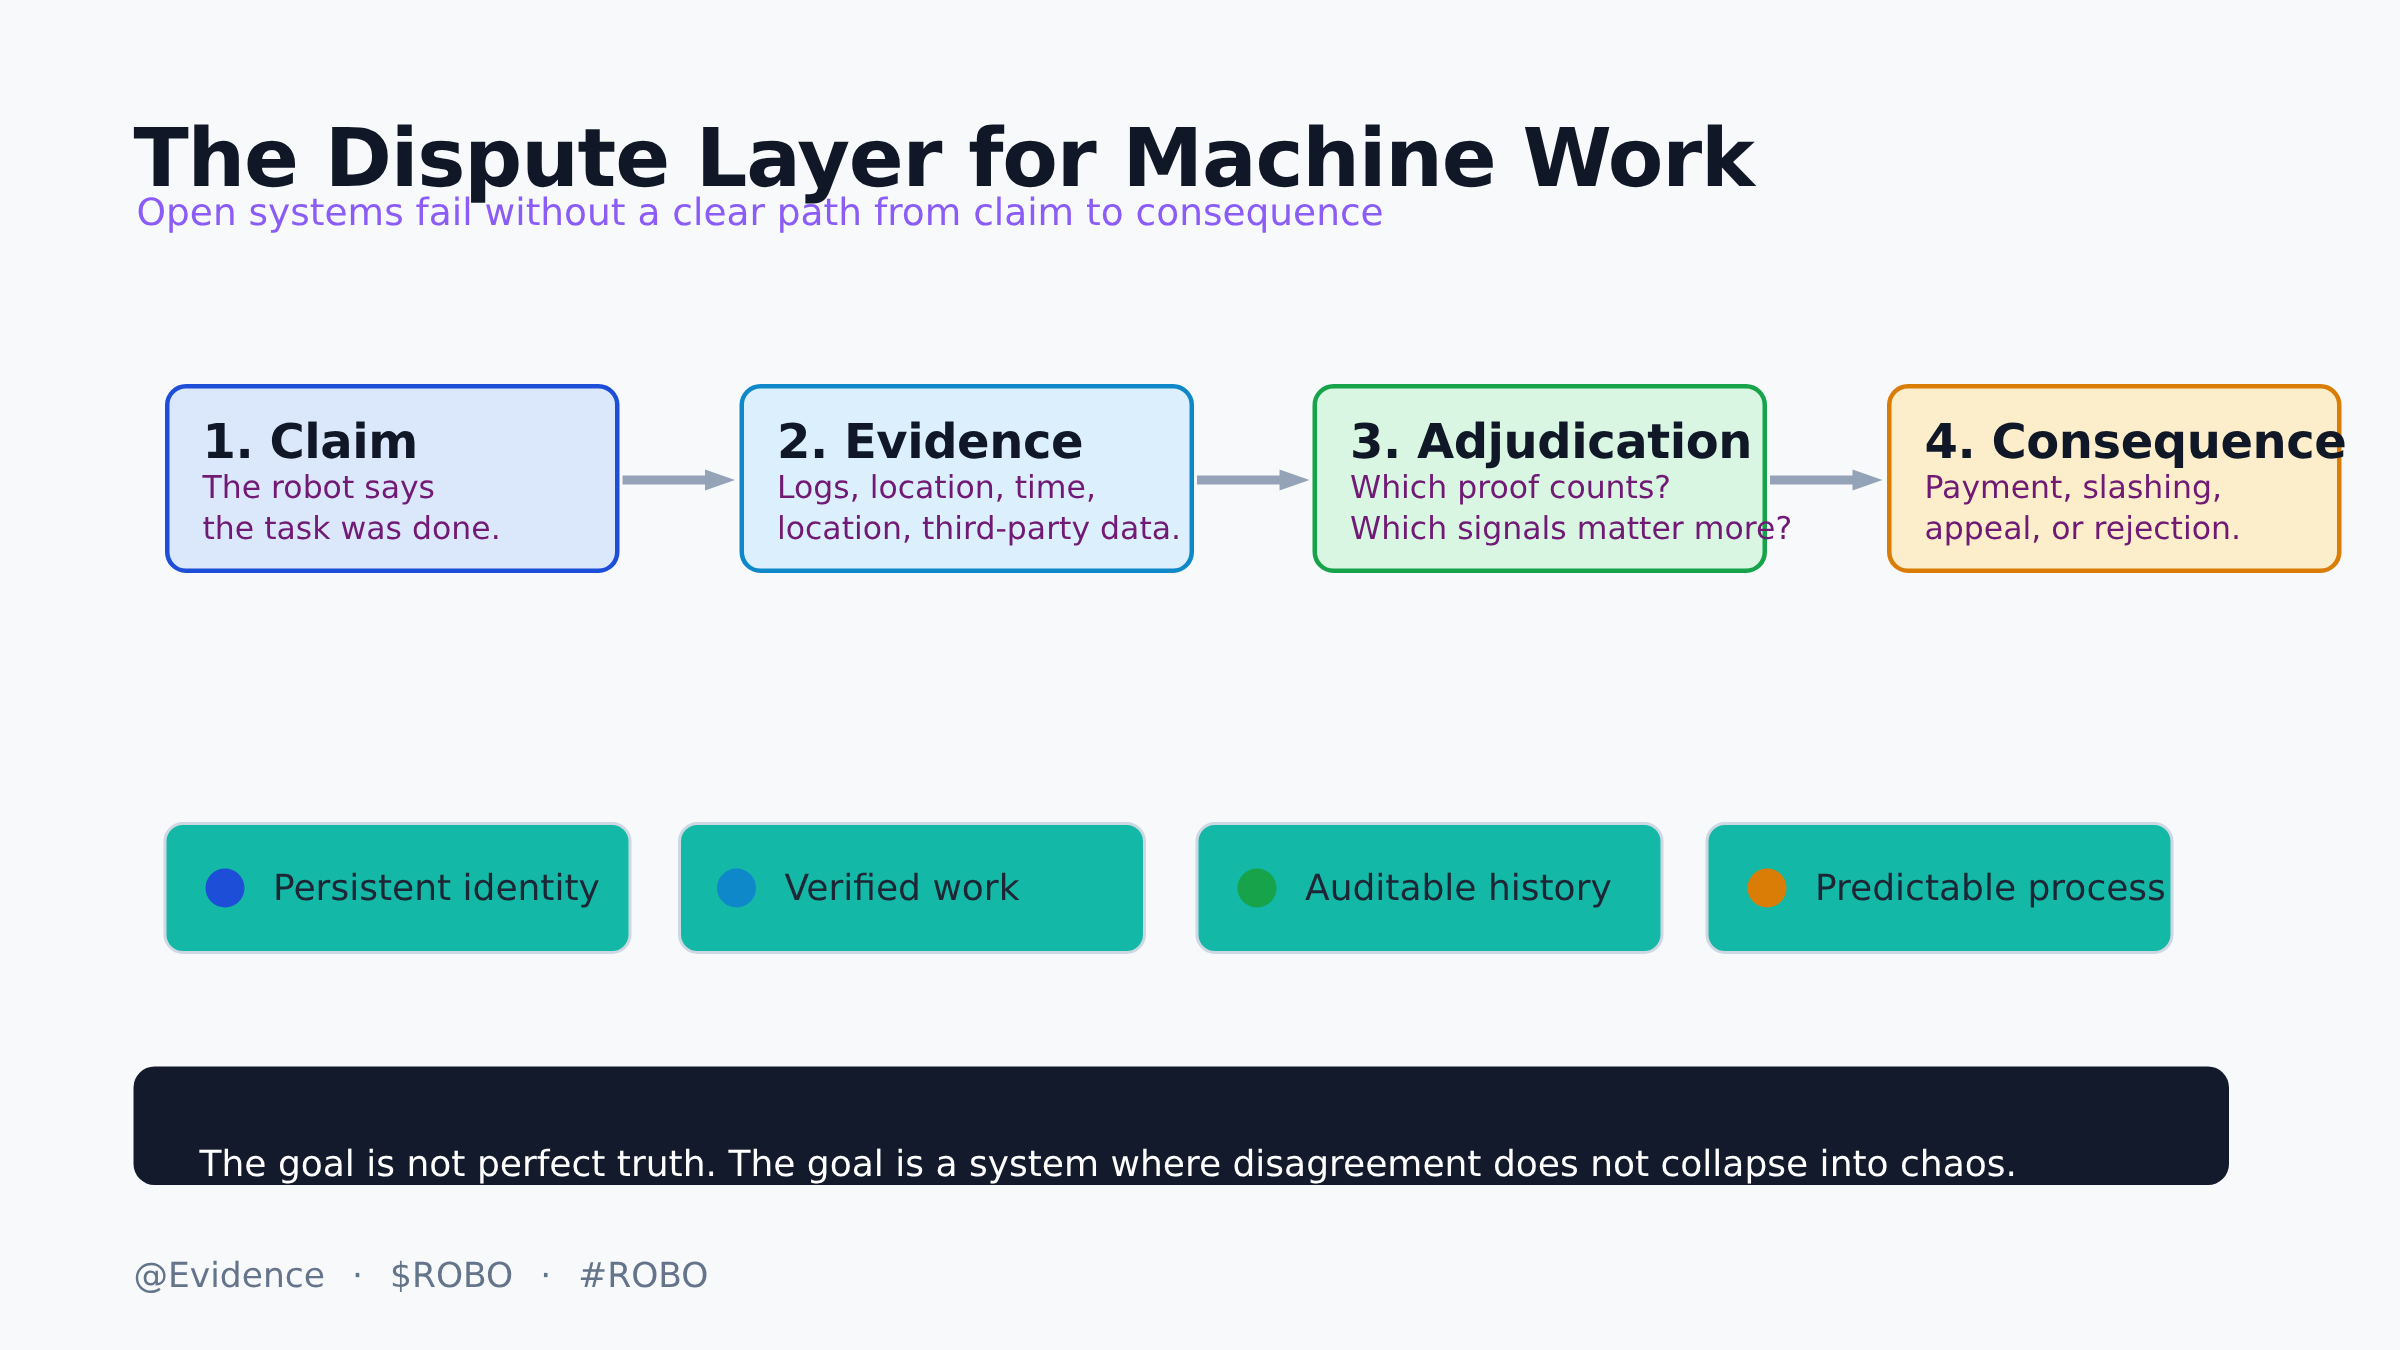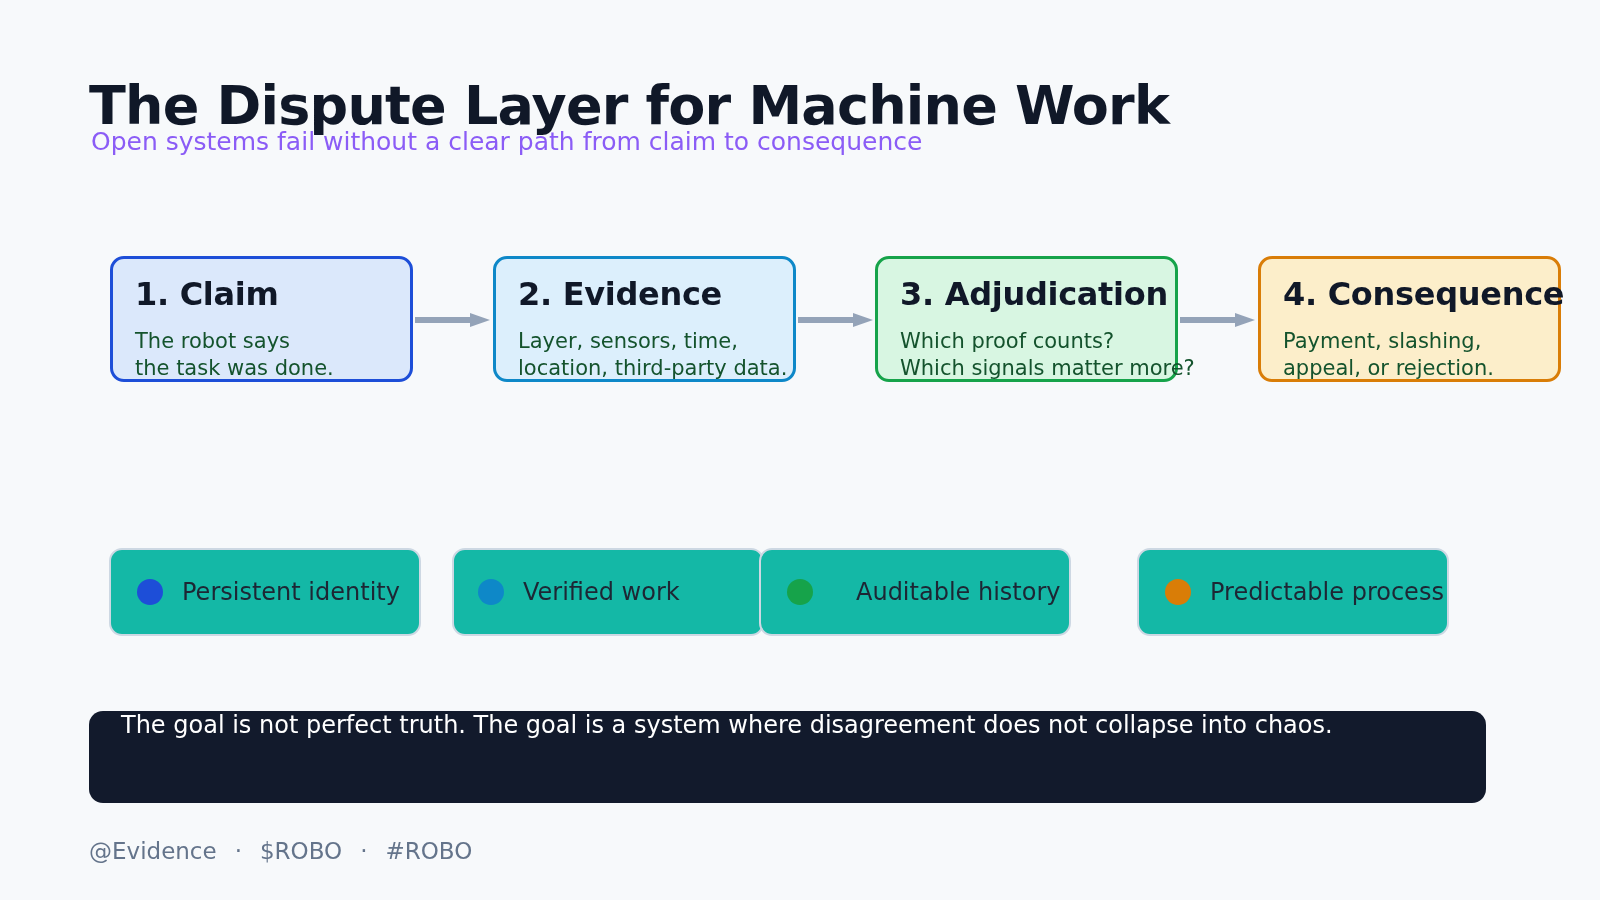--- a/index.html
+++ b/index.html
@@ -62,24 +62,23 @@
   .flow-card .card-title {
     font-size: 32px;
     font-weight: 700;
     color: #101828;
     white-space: nowrap;
     line-height: 1.08;
     letter-spacing: -0.3px;
   }
 
   .flow-card .card-desc {
-    margin-top: 16px;
     font-size: 21px;
     font-weight: 400;
-    color: #14532d;
+    color: #701a75;
     line-height: 1.30;
     white-space: nowrap;
   }
 
   .flow-card.c1 { left: 0px;    border-color: #1d4ed8; background: #dbe8fb; }
   .flow-card.c2 { left: 383px;  border-color: #0e88c8; background: #dceffc; }
   .flow-card.c3 { left: 765px;  border-color: #16a34a; background: #d8f6e2; }
   .flow-card.c4 { left: 1148px; border-color: #d97d07; background: #fceeca; }
 
   .flow-arrow {
@@ -127,21 +126,21 @@
     background: #14b8a6;
     border: 2px solid #cdd8e3;
     border-radius: 13px;
     display: flex;
     align-items: center;
     padding-left: 26px;
   }
 
   .pill.p1 { left: 0px;    width: 312px; }
   .pill.p2 { left: 343px;  width: 312px; padding-left: 24px; }
-  .pill.p3 { left: 650px;  width: 312px; gap: 24px; }
+  .pill.p3 { left: 688px;  width: 312px; }
   .pill.p4 { left: 1028px; width: 312px; }
 
   .pill .dot {
     width: 26px;
     height: 26px;
     border-radius: 50%;
     flex: 0 0 26px;
   }
 
   .pill .pill-label {
@@ -151,26 +150,26 @@
     color: #1d2634;
     white-space: nowrap;
   }
 
   
   .banner {
     position: absolute;
     left: 89px;
     top: 711px;
     width: 1397px;
-    height: 92px;
+    height: 79px;
     background: #121a2c;
     border-radius: 14px;
     display: flex;
-    align-items: flex-start;
-    padding-left: 32px;
+    align-items: flex-end;
+    padding-left: 44px;
   }
 
   .banner-text {
     font-size: 24px;
     font-weight: 400;
     color: #ffffff;
     white-space: nowrap;
   }
 
   
@@ -203,21 +202,21 @@
   </div>
 
   <div class="flow-arrow a1">
     <div class="shaft" style="background: rgb(148, 163, 184);"></div>
     <div class="head" style="border-left-color: rgb(148, 163, 184);"></div>
   </div>
 
   <div class="flow-card c2" style="border-color: rgb(14, 136, 200); background: rgb(220, 239, 252);">
     <div class="card-title">2. Evidence</div>
     <div class="card-desc">
-      <div>Layer, sensors, time,</div>
+      <div>Logs, location, time,</div>
       <div>location, third-party data.</div>
     </div>
   </div>
 
   <div class="flow-arrow a2">
     <div class="shaft" style="background: rgb(148, 163, 184);"></div>
     <div class="head" style="border-left-color: rgb(148, 163, 184);"></div>
   </div>
 
   <div class="flow-card c3" style="border-color: rgb(22, 163, 74); background: rgb(216, 246, 226);">

